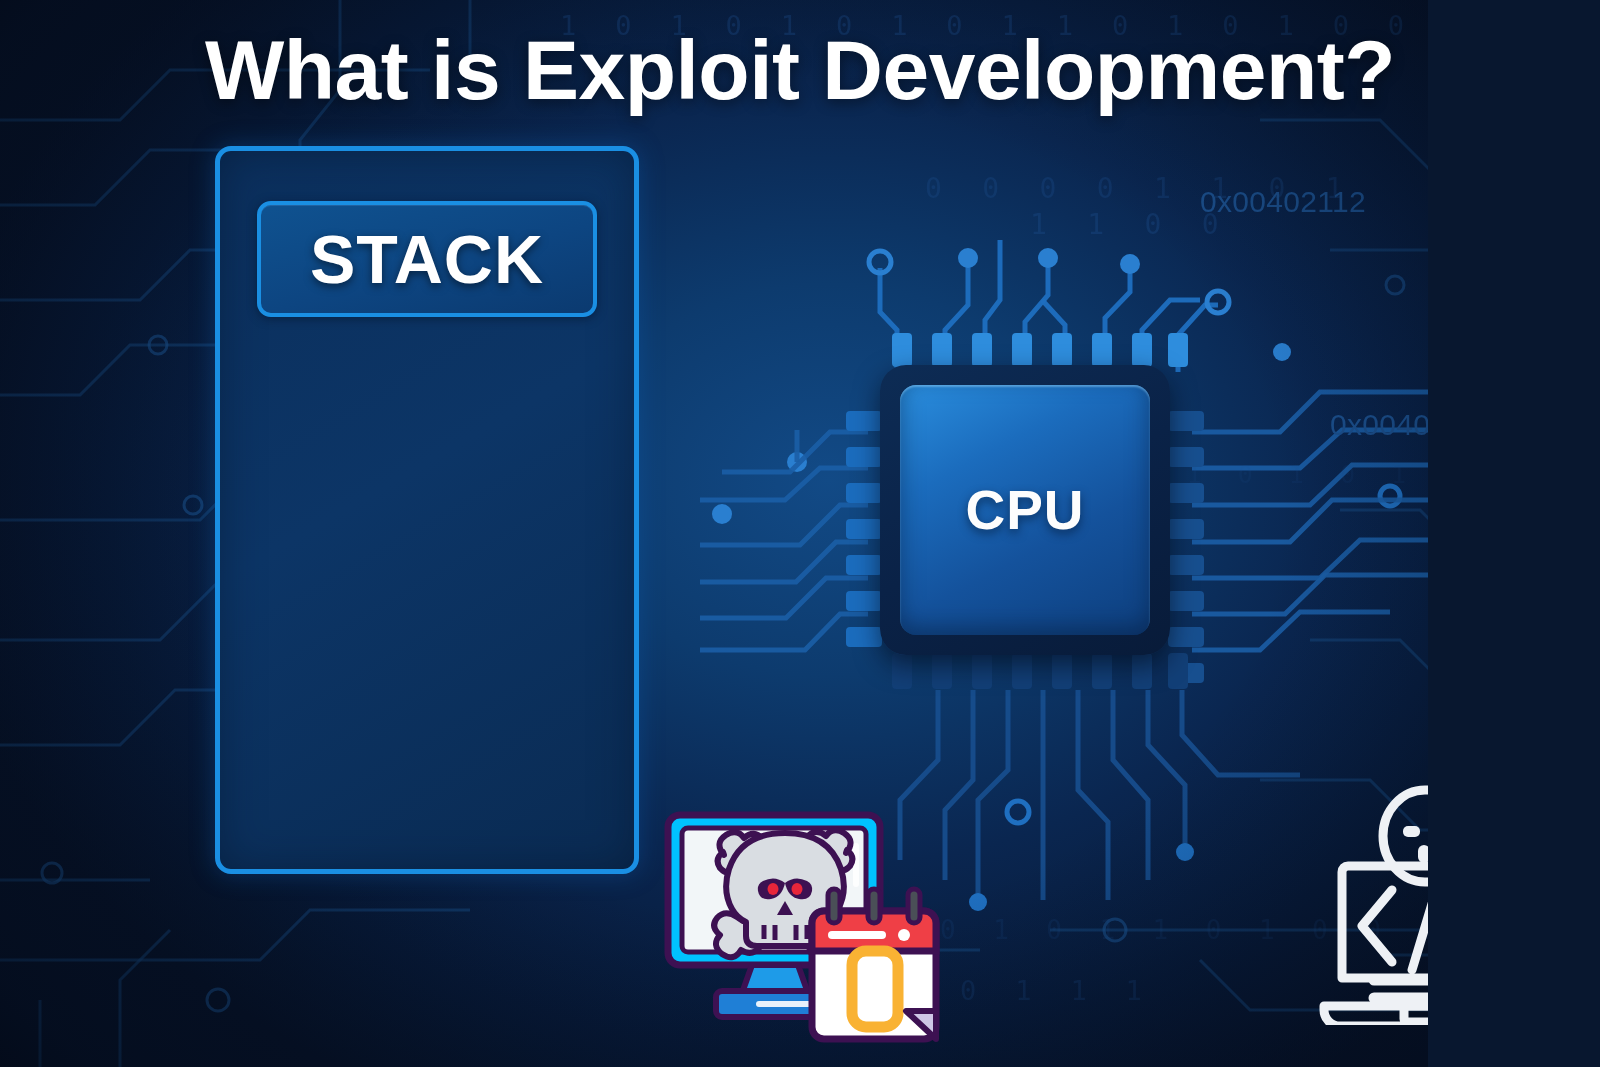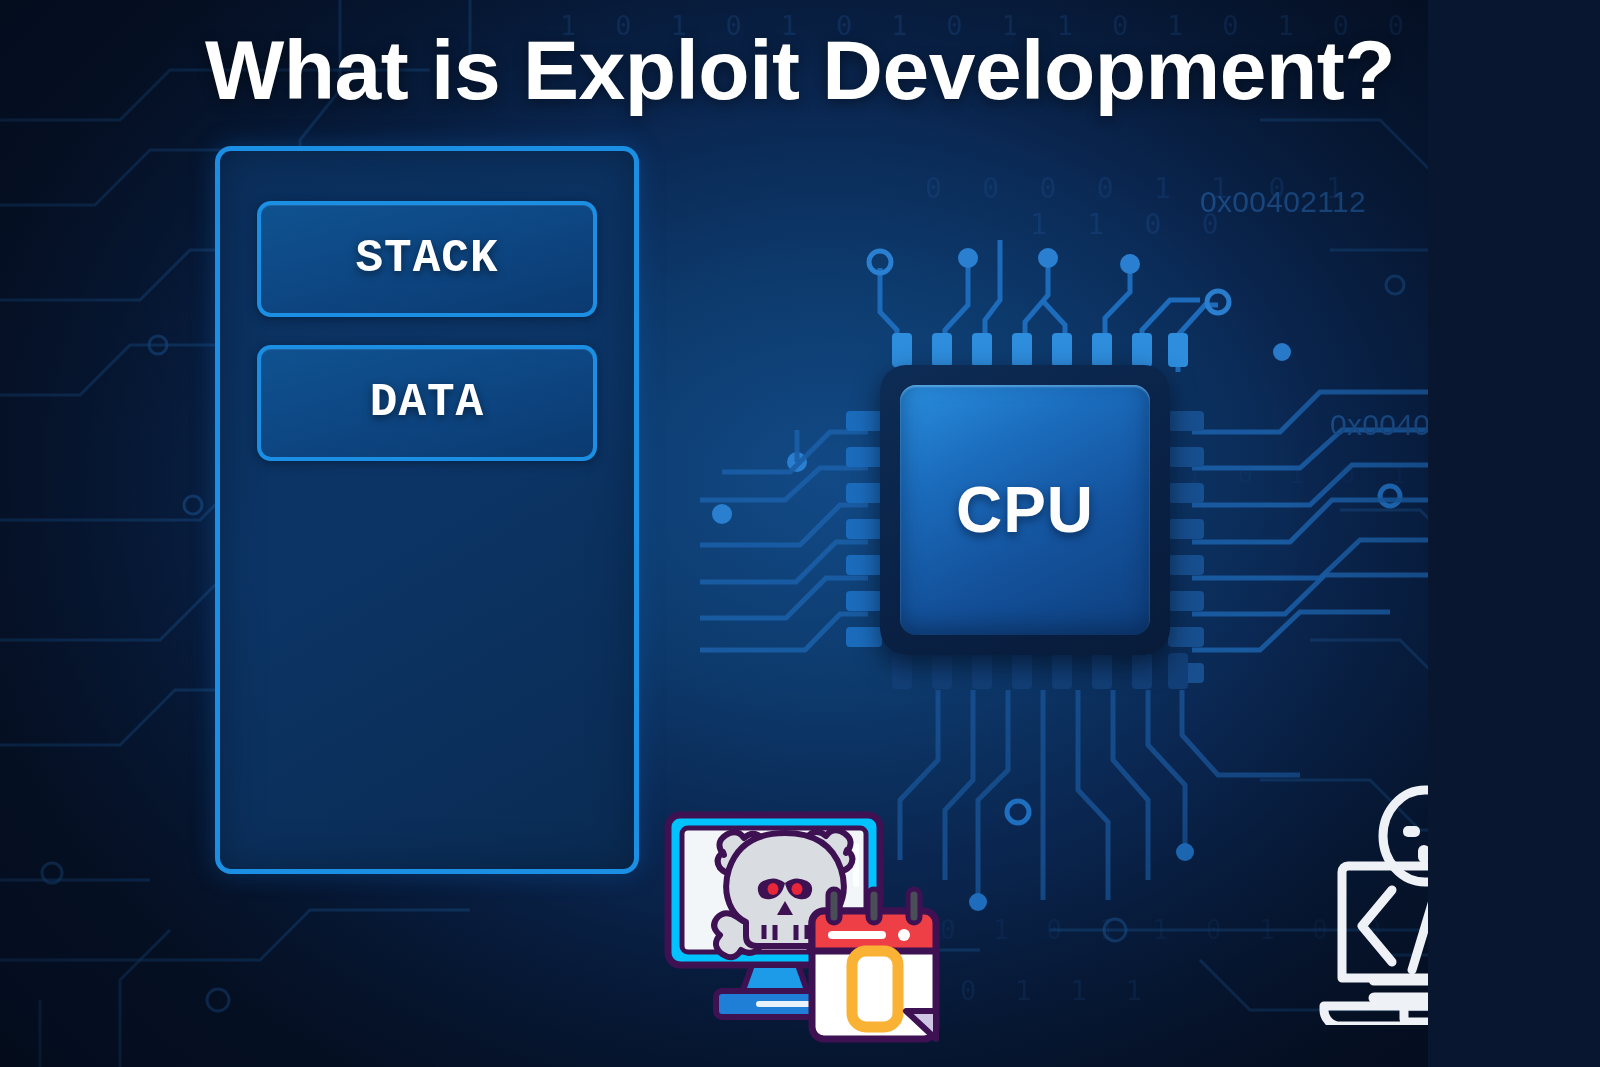--- a/index.html
+++ b/index.html
@@ -70,44 +70,43 @@
   .mem-box{
     height:116px;
     border:4px solid #1a8fe3;
     border-radius:14px;
     background:linear-gradient(165deg,#0f5290 0%,#0d4581 55%,#0b3a70 100%);
     box-shadow:0 2px 10px rgba(3,16,36,.5), inset 0 1px 0 rgba(120,190,255,.18);
     display:flex; align-items:center; justify-content:center;
   }
   .mem-label{
     color:#ffffff;
-    font-size:46px;
+    font-size:68px;
     font-weight:bold;
     letter-spacing:1px;
     text-shadow:0 3px 8px rgba(0,0,0,.5);
-    font-family:Liberation Mono, monospace;
   }
 
   
   #cpu-wrap{ position:absolute; left:700px; top:215px; width:620px; height:640px; }
   #cpu-chip{
     position:absolute; left:180px; top:150px; width:290px; height:290px;
     background:linear-gradient(150deg,#0d2c55 0%,#0a2247 50%,#081b39 100%);
     border-radius:26px;
     box-shadow:0 10px 26px rgba(2,9,22,.6);
   }
   #cpu-die{
     position:absolute; left:20px; top:20px; right:20px; bottom:20px;
     border-radius:16px;
     background:linear-gradient(152deg,#2a8ede 0%,#1b6cbd 30%,#14529c 62%,#0e3f7e 100%);
     box-shadow:inset 0 2px 2px rgba(150,215,255,.45), inset 0 -8px 22px rgba(6,28,60,.5);
     display:flex; align-items:center; justify-content:center;
   }
   #cpu-text{
-    color:#fdfdfd; font-size:64px; font-weight:bold; letter-spacing:1px;
+    color:#fdfdfd; font-size:55px; font-weight:bold; letter-spacing:1px;
     text-shadow:0 4px 10px rgba(3,20,45,.55);
   }
 
   
   #zeroday-icon{ position:absolute; left:660px; top:805px; width:290px; height:245px; }
   
   #laptop-icon{ position:absolute; left:1300px; top:780px; width:250px; height:245px; }
 </style>
 </head>
 <body>
@@ -230,23 +229,20 @@
   <div class="hexaddr" style="left:1330px; top:408px;">0x0040208</div>
 
   <div class="vignette"></div>
 
   <div id="title">What is Exploit Development?</div>
 
   <div id="mem-panel">
     <div class="mem-box">
       <span class="mem-label">STACK</span>
     </div>
-    <div class="mem-box">
-      <span class="mem-label">DATA</span>
-    </div>
   </div>
 
   <div id="cpu-wrap">
     <svg width="620" height="640" viewBox="0 0 620 640" style="position:absolute;left:0;top:0;">
 
       <g fill="#2e8ddd">
         <rect x="192" y="118" width="20" height="34" rx="4"></rect>
         <rect x="232" y="118" width="20" height="34" rx="4"></rect>
         <rect x="272" y="118" width="20" height="34" rx="4"></rect>
         <rect x="312" y="118" width="20" height="34" rx="4"></rect>

